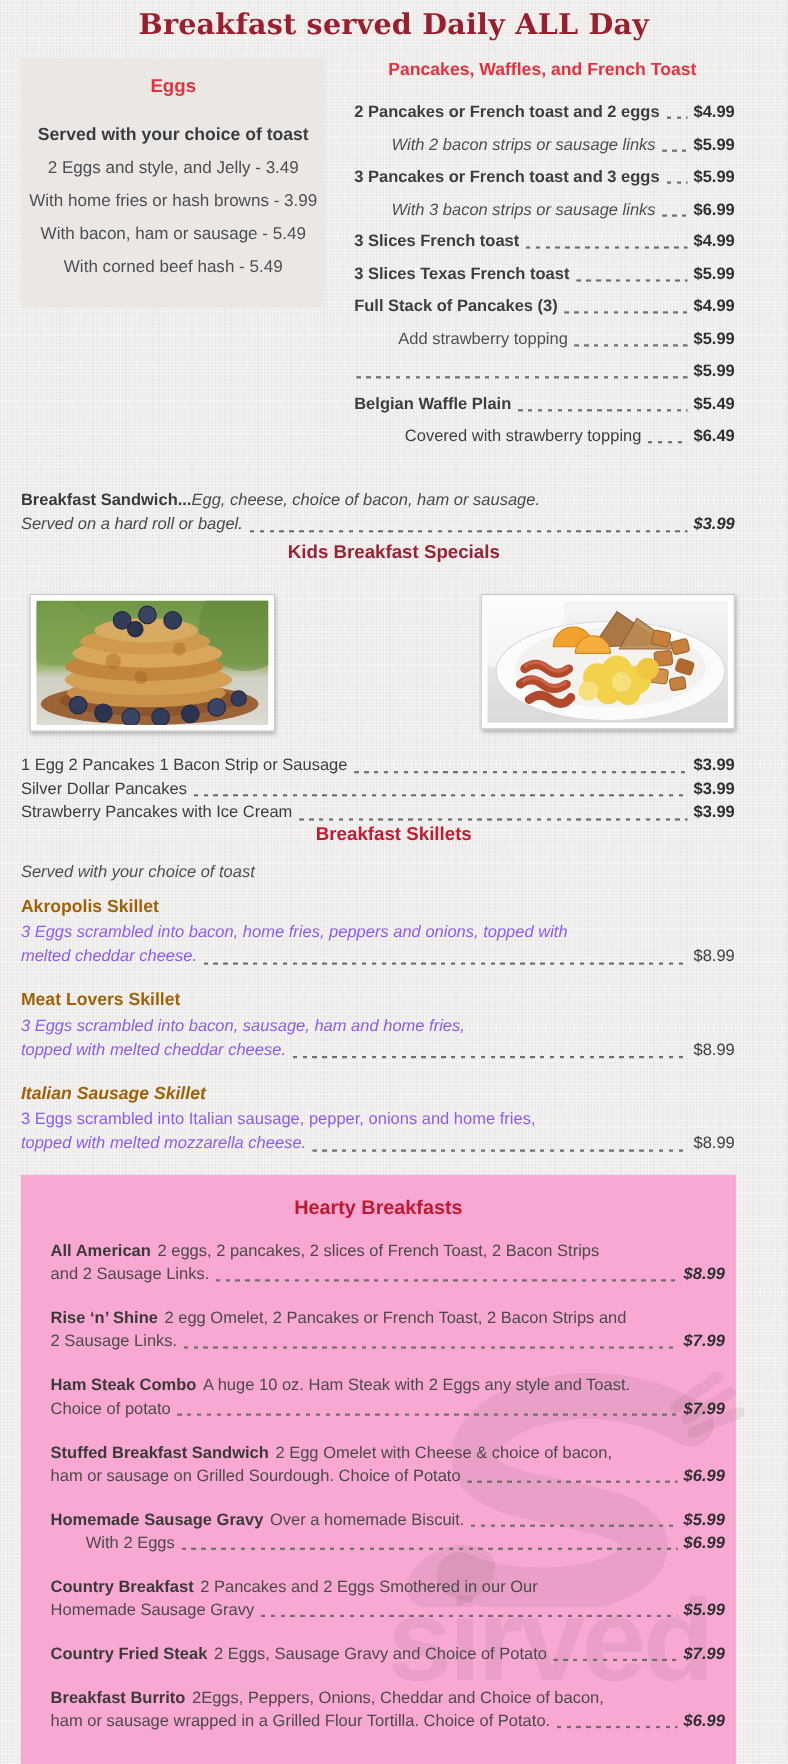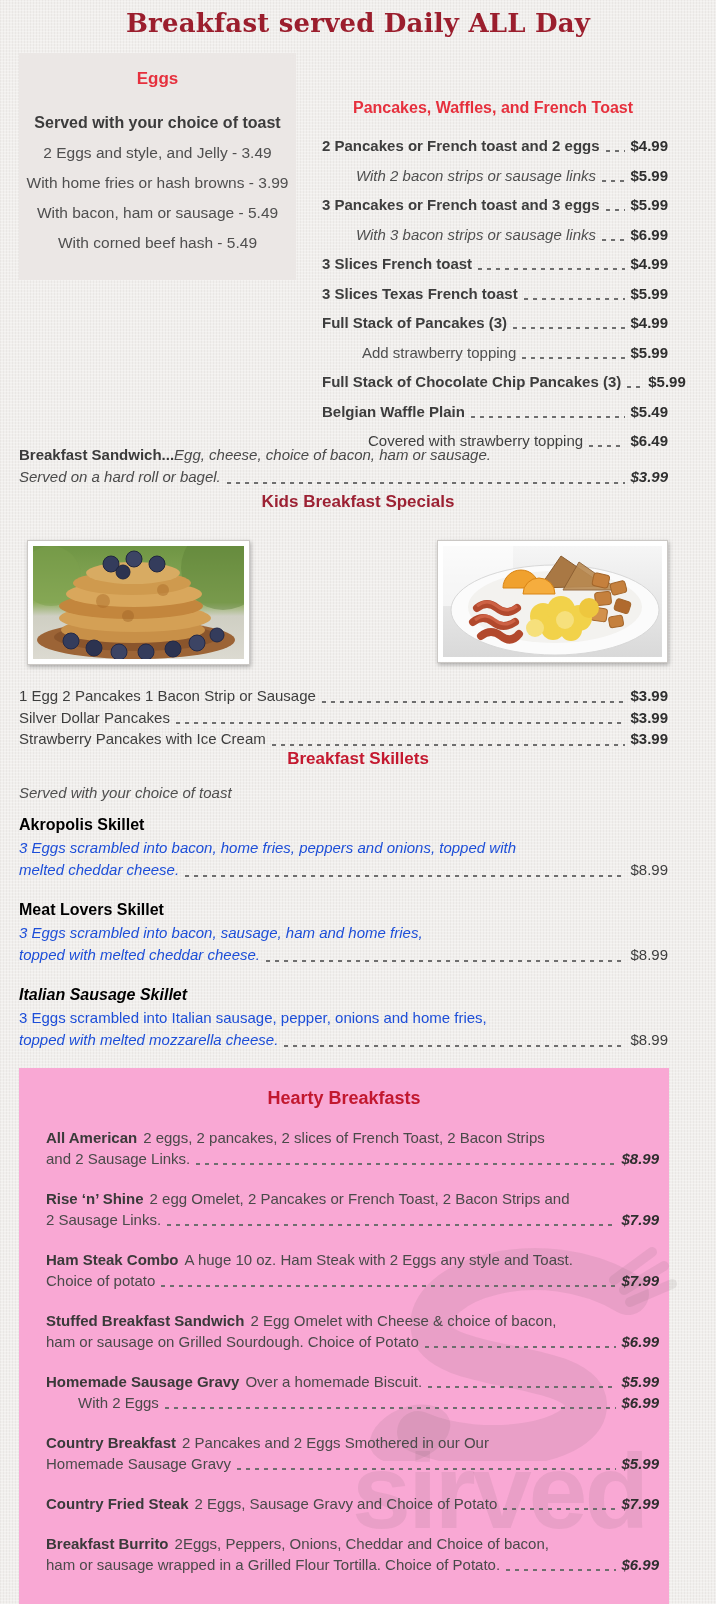--- a/index.html
+++ b/index.html
@@ -19,21 +19,21 @@
   #kids-heading{top:492px;font-size:17px;color:#9c2133;}
   #skillets-heading{top:749px;font-size:17px;color:#c4192f;}
   
   #eggs-box{left:19px;top:53px;width:277px;height:227px;background:#ebe7e5;text-align:center;}
   #eggs-heading{margin-top:16px;font-size:17px;font-weight:bold;color:#e6303d;}
   #eggs-sub{margin-top:25px;font-size:16px;font-weight:bold;color:#3c3c3c;}
   #eggs-items{margin-top:7px;font-size:15.5px;color:#4f4f4f;}
   .eggs-item{margin-top:11px;line-height:19px;}
   
   #pw-col{left:318px;top:55px;width:350px;}
-  #pw-heading{text-align:center;font-size:16px;font-weight:bold;color:#e6303d;margin-bottom:19px;margin-top:44px;}
+  #pw-heading{text-align:center;font-size:16px;font-weight:bold;color:#e6303d;margin-bottom:19px;}
   .pw-row{display:flex;align-items:baseline;font-size:15px;line-height:20px;margin-bottom:9.5px;color:#3d3d3d;}
   .pw-row .name{font-weight:bold;padding-left:4px;white-space:nowrap;}
   .pw-row.sub-italic .name{font-weight:normal;font-style:italic;color:#4f4f4f;padding-left:38px;}
   .pw-row.sub .name{font-weight:normal;color:#4f4f4f;padding-left:44px;}
   .pw-row.sub-last{margin-top:5px;}
   .pw-row.sub-last .name{font-weight:normal;color:#404040;padding-left:50px;}
   
   .leader{flex:1;height:2px;align-self:flex-end;margin:0 5px 4px 6px;min-width:16px;
     background:repeating-linear-gradient(90deg,#6e6e6e 0 4px,transparent 4px 9px);}
   .price{font-weight:bold;color:#2e2e2e;white-space:nowrap;}
@@ -50,23 +50,23 @@
   #photo-right{left:437px;}
   .photo svg{display:block;}
   
   #kids-list{left:19px;top:685px;width:649px;}
   .kids-row{display:flex;align-items:baseline;font-size:15px;line-height:21.5px;color:#3d3d3d;}
   .kids-row .name{font-weight:normal;white-space:nowrap;}
   
   #skillets-note{left:19px;top:784px;font-style:italic;font-size:15px;color:#4f4f4f;}
   #skillets{left:19px;top:812px;width:649px;}
   .sk-item{margin-bottom:16px;}
-  .sk-name{font-size:16px;font-weight:bold;color:#000000;line-height:25px;}
+  .sk-name{font-size:16px;font-weight:bold;color:#a16207;line-height:25px;}
   .sk-name.italic{font-style:italic;}
-  .sk-desc{font-size:15px;color:#1d4ed8;line-height:22px;}
+  .sk-desc{font-size:15px;color:#8b5cf6;line-height:22px;}
   .sk-desc.italic{font-style:italic;}
   .sk-line2{display:flex;align-items:baseline;}
   .sk-price{font-size:15px;color:#3d3d3d;white-space:nowrap;}
   
   #hearty-box{left:19px;top:1068px;width:650px;height:536px;background:#f9a8d4;}
   #hearty-heading{padding-top:20px;text-align:center;font-size:18px;font-weight:bold;color:#c2182f;}
   #hearty-items{margin:18px 10px 0 27px;position:relative;z-index:2;}
   .h-item{margin-bottom:19px;font-size:15px;line-height:21px;}
   .h-line{display:flex;align-items:baseline;}
   .h-name{font-weight:bold;color:#3a3a3a;white-space:nowrap;margin-right:6px;}
@@ -133,21 +133,20 @@
         <span class="name">Full Stack of Pancakes (3)</span>
         <span class="leader"></span>
         <span class="price">$4.99</span>
       </div>
       <div class="pw-row sub">
         <span class="name">Add strawberry topping</span>
         <span class="leader"></span>
         <span class="price">$5.99</span>
       </div>
       <div class="pw-row main">
-        <span class="name">Full Stack of Chocolate Chip Pancakes (3)</span>
         <span class="leader"></span>
         <span class="price">$5.99</span>
       </div>
       <div class="pw-row main">
         <span class="name">Belgian Waffle Plain</span>
         <span class="leader"></span>
         <span class="price">$5.49</span>
       </div>
       <div class="pw-row sub-last">
         <span class="name">Covered with strawberry topping</span>

